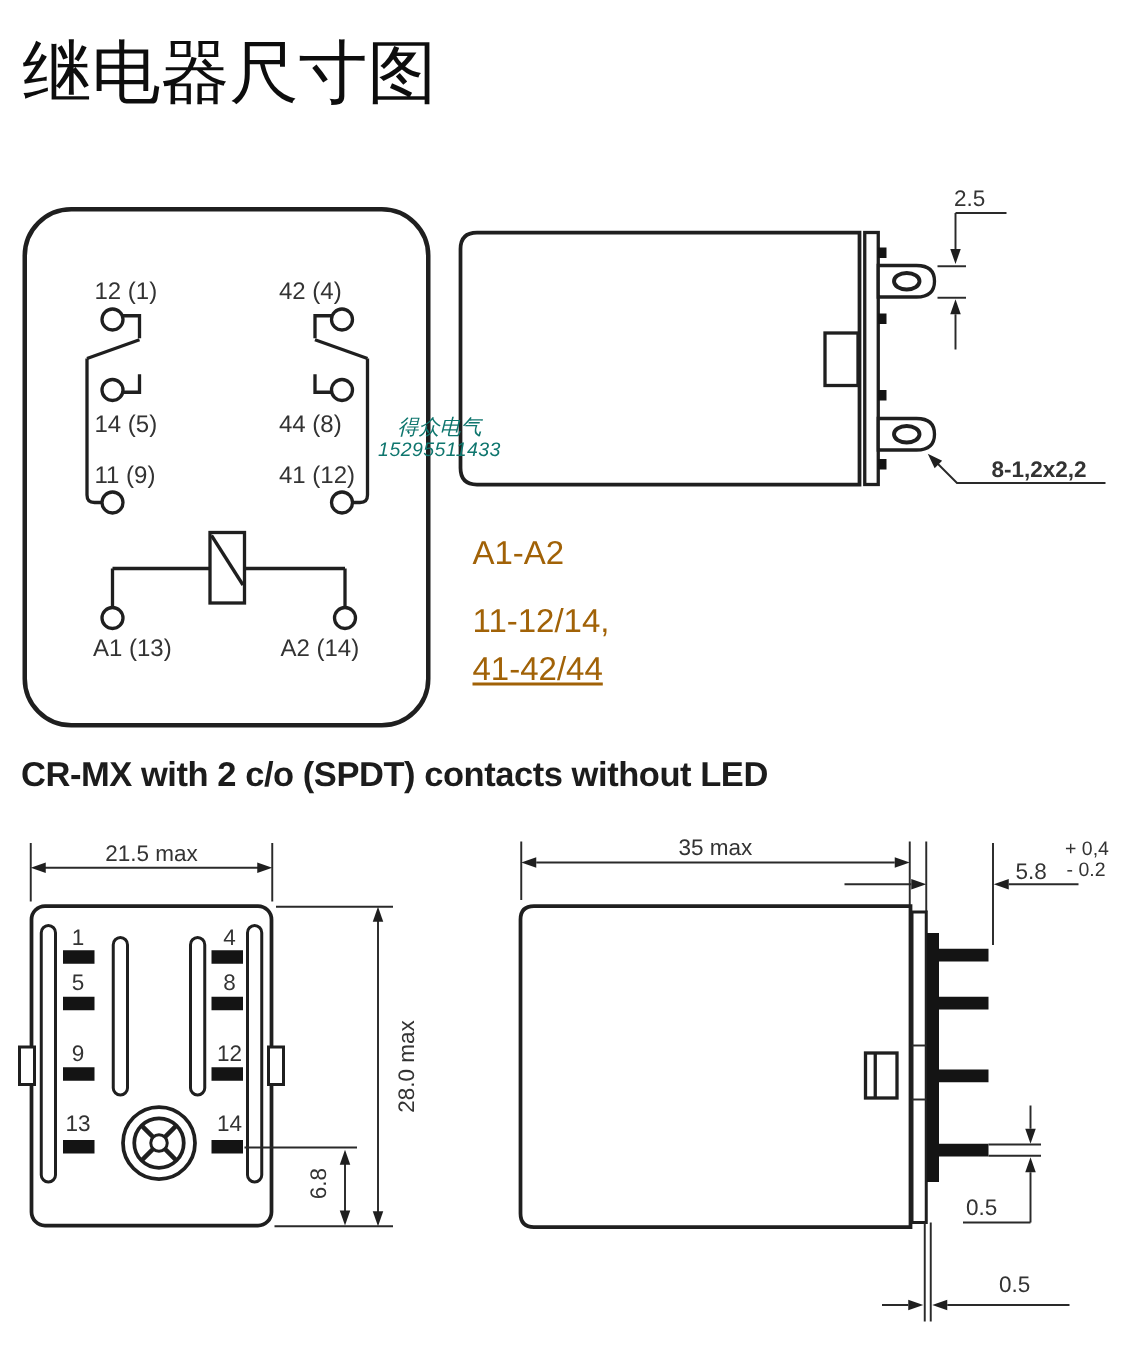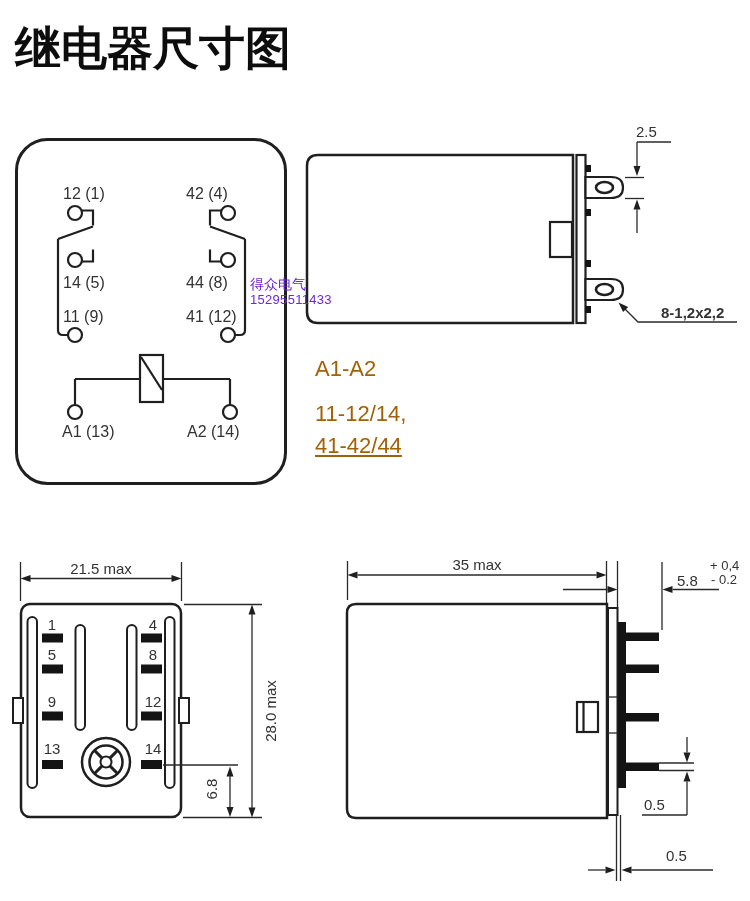--- a/index.html
+++ b/index.html
@@ -7,26 +7,26 @@
   .canvas { position:relative; width:750px; height:901px; background:#fff; overflow:hidden;
             font-family:"Liberation Sans", sans-serif; }
   .canvas svg { position:absolute; overflow:visible; }
   .canvas svg text { font-family:"Liberation Sans", sans-serif; fill:#333; }
   .canvas svg .ln { stroke:#1f1f1f; fill:none; }
   .canvas svg .thin { stroke:#2a2a2a; fill:none; stroke-width:1.3; }
   .canvas svg .arrow { fill:#1f1f1f; stroke:none; }
   .canvas svg .blk { fill:#141414; stroke:none; }
   .canvas svg .wht { fill:#ffffff; }
   .page-title { position:absolute; left:15px; top:22px; font-size:46px; line-height:1.15;
-                font-weight:bold; color:#0d0d0d; }
+                font-weight:normal; color:#0d0d0d; }
   .legend-text { position:absolute; font-size:22px; color:#a16207; white-space:nowrap; }
   .section-heading { position:absolute; left:14px; top:503px; font-size:23px; font-weight:bold;
                      color:#1c1c1c; letter-spacing:-0.3px; white-space:nowrap; }
-  .watermark { position:absolute; left:250px; top:276px; width:86px; text-align:left;
-               color:#6d28d9; z-index:5; pointer-events:none; }
+  .watermark { position:absolute; left:250px; top:276px; width:86px; text-align:center;
+               color:#0f766e; z-index:5; pointer-events:none;font-style:italic; }
   .wm1 { font-size:14px; line-height:17px; white-space:nowrap; }
   .wm2 { font-size:13px; line-height:14px; letter-spacing:0.3px; white-space:nowrap; }
 </style>
 </head>
 <body>
 
 <div class="canvas">
 
   <div class="page-title">继电器尺寸图</div>
 
@@ -108,20 +108,21 @@
       <polyline class="thin" points="737,322 638,322 621,305"></polyline>
       <polygon class="arrow" points="618.5,302.5 628.1,307.1 623.1,312.1"></polygon>
       <text x="661" y="318" font-size="15" font-weight="bold">8-1,2x2,2</text>
     </g>
   </svg>
 
   <div class="legend-text" style="left:315px; top:356px;">A1-A2</div>
   <div class="legend-text" style="left:315px; top:401px;text-align:center;">11-12/14,</div>
   <div class="legend-text" style="left:315px; top:433px;text-decoration:underline;">41-42/44</div>
 
+  <div class="section-heading">CR-MX with 2 c/o (SPDT) contacts without LED</div>
 
   <svg style="left:5px; top:555px;" width="290" height="280" viewBox="5 555 290 280">
     <g>
       <line class="thin" x1="20.5" y1="562" x2="20.5" y2="601"></line>
       <line class="thin" x1="181.5" y1="562" x2="181.5" y2="601"></line>
       <line class="thin" x1="28.5" y1="578.5" x2="173.5" y2="578.5"></line>
       <polygon class="arrow" points="20.5,578.5 30.5,575 30.5,582"></polygon>
       <polygon class="arrow" points="181.5,578.5 171.5,575 171.5,582"></polygon>
       <text x="101" y="574" font-size="15" text-anchor="middle">21.5 max</text>
     </g>

